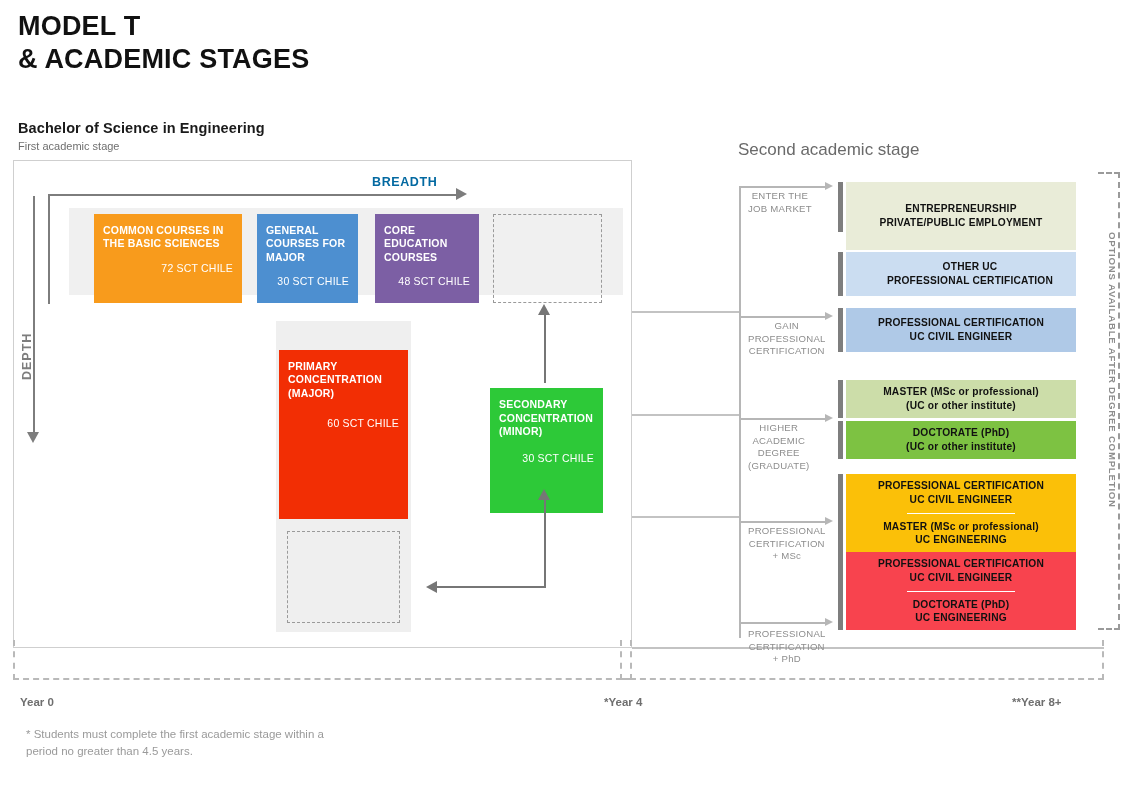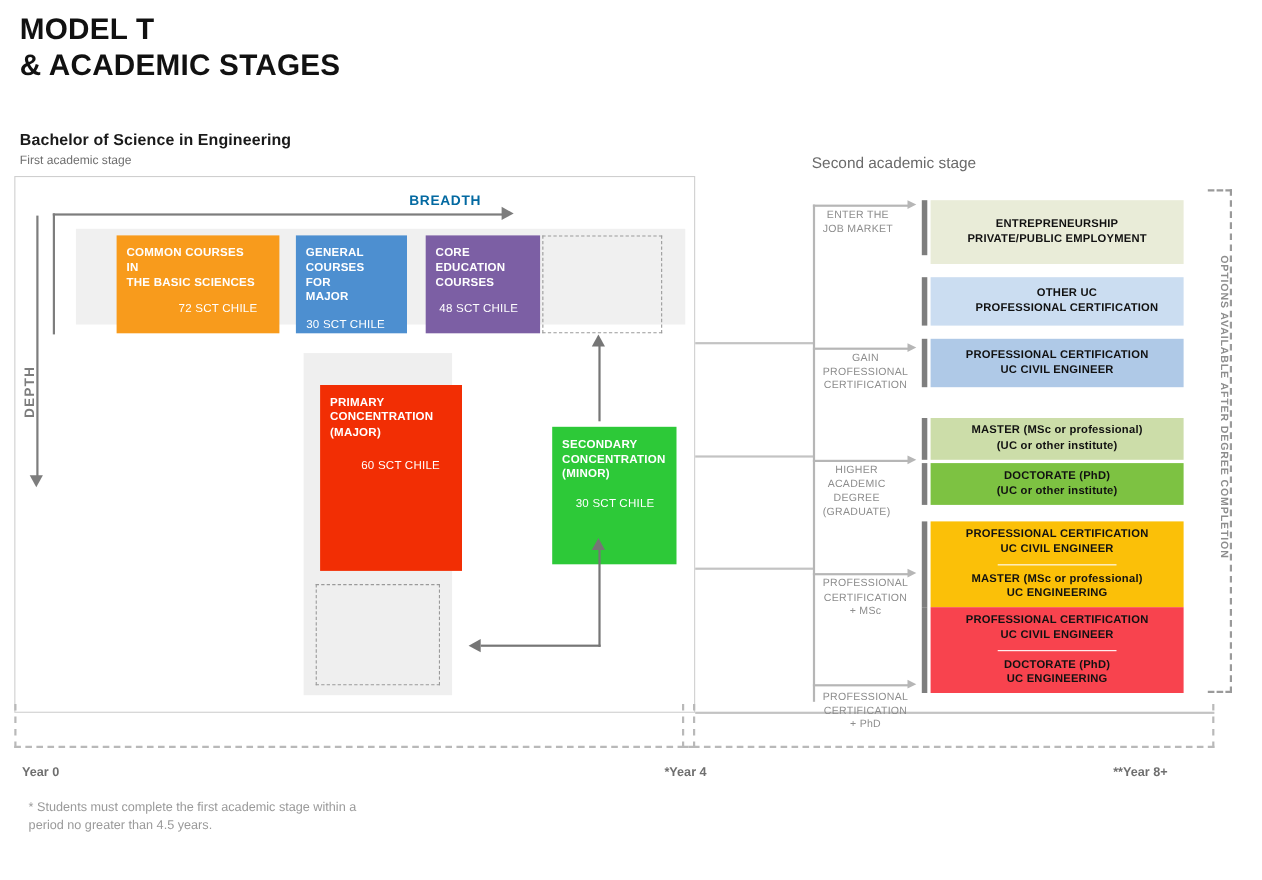--- a/index.html
+++ b/index.html
@@ -7,21 +7,21 @@
   #page{position:relative;width:1147px;height:800px;overflow:hidden;background:#fff;}
 
   .abs{position:absolute;}
 
   
   #title{left:18px;top:10px;width:700px;font-size:27px;font-weight:bold;color:#111;line-height:1.22;letter-spacing:.2px;}
   #title .l2{display:block;}
 
   #bsTitle{left:18px;top:120px;font-size:14.5px;font-weight:bold;color:#1a1a1a;letter-spacing:.1px;}
   #bsSub{left:18px;top:140px;font-size:11px;color:#6f6f6f;}
-  #secondStageTitle{left:738px;top:140px;font-size:14px;color:#6a6a6a;text-align:center;}
+  #secondStageTitle{left:738px;top:140px;font-size:17px;color:#6a6a6a;text-align:center;}
 
   
   #stage1Frame{left:13px;top:160px;width:619px;height:488px;border:1px solid #cfcfcf;box-sizing:border-box;background:#fff;}
 
   
   #topBand{left:69px;top:208px;width:554px;height:87px;background:#f0f0f0;}
   
   #majorBand{left:276px;top:321px;width:135px;height:311px;background:#efefef;}
 
   
@@ -30,21 +30,21 @@
   #breadthH{left:48px;top:194px;width:412px;height:2px;background:#7d7d7d;}
   #breadthHead{left:456px;top:188px;width:0;height:0;border-top:6px solid transparent;border-bottom:6px solid transparent;border-left:11px solid #7d7d7d;}
 
   
   #depthV{left:33px;top:196px;width:2px;height:240px;background:#7d7d7d;}
   #depthHead{left:27px;top:432px;width:0;height:0;border-left:6px solid transparent;border-right:6px solid transparent;border-top:11px solid #7d7d7d;}
   #depthLabel{left:20px;top:380px;font-size:12.5px;font-weight:bold;color:#7d7d7d;letter-spacing:1px;
      transform:rotate(-90deg);transform-origin:left top;white-space:nowrap;}
 
   
-  .cbox{box-sizing:border-box;padding:10px 20px 8px 9px;color:#fff;margin-left:12px;}
+  .cbox{box-sizing:border-box;padding:10px 9px 8px 9px;color:#fff;}
   .cbox .ttl{font-size:10.5px;font-weight:bold;line-height:1.28;letter-spacing:.2px;}
   .cbox .sct{font-size:10.5px;margin-top:11px;letter-spacing:.2px;text-align:right;}
 
   #boxCommon{left:94px;top:214px;width:148px;height:89px;background:#F89B1C;}
   #boxGeneral{left:257px;top:214px;width:101px;height:89px;background:#4D8FD0;}
   #boxCore{left:375px;top:214px;width:104px;height:89px;background:#7C5FA4;}
   #boxPrimary{left:279px;top:350px;width:129px;height:169px;background:#F22E04;}
   #boxPrimary .sct{margin-top:17px;}
   #boxSecondary{left:490px;top:388px;width:113px;height:125px;background:#2DC938;}
   #boxSecondary .ttl{line-height:1.3;}
@@ -76,21 +76,21 @@
   .blabel{left:748px;font-size:9.6px;color:#8d8d8d;line-height:1.32;letter-spacing:.25px;white-space:pre-line;text-align:center;}
 
   
   .connector{height:1.6px;background:#c3c3c3;}
 
   
   .rgroupbar{width:5px;background:#7e7e7e;left:838px;}
   .rbox{left:846px;width:230px;box-sizing:border-box;display:flex;flex-direction:column;align-items:center;justify-content:center;text-align:center;color:#111;font-weight:bold;font-size:10.2px;line-height:1.34;letter-spacing:.2px;padding:4px 6px;}
   .rbox .divider{width:108px;height:1px;background:#fff;margin:6px 0;}
 
-  #rEntre{top:182px;height:58px;background:#E9ECD8;}
+  #rEntre{top:182px;height:68px;background:#E9ECD8;}
   #barEntre{top:182px;height:50px;}
   #rOther{top:252px;height:44px;background:#CBDDF1;padding-left:24px;}
   #barOther{top:252px;height:44px;}
   #rProf{top:308px;height:44px;background:#AFC9E7;}
   #barProf{top:308px;height:44px;}
   #rMaster{top:380px;height:38px;background:#CCDDA9;}
   #barMaster{top:380px;height:38px;}
   #rDoct{top:421px;height:38px;background:#7DC242;}
   #barDoct{top:421px;height:38px;}
   #rYellow{top:474px;height:78px;background:#FBC008;}

